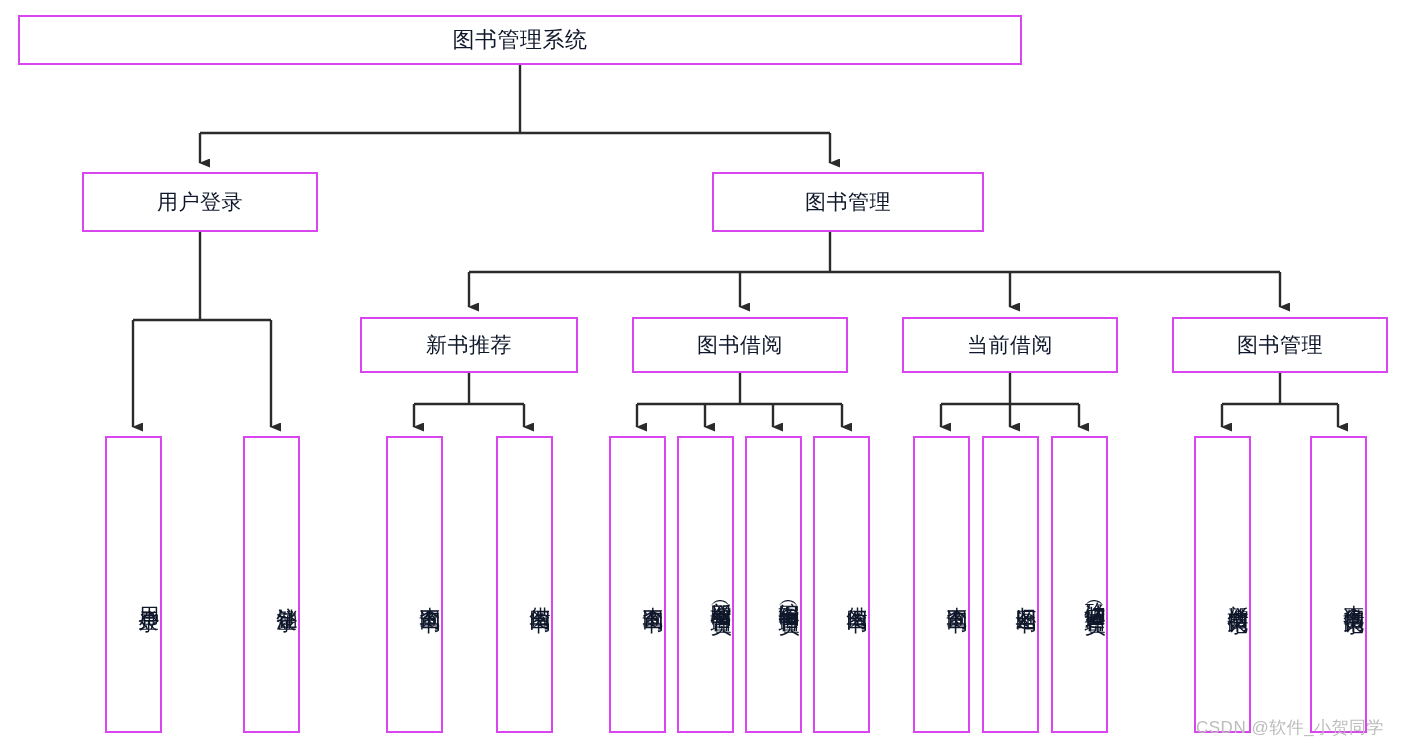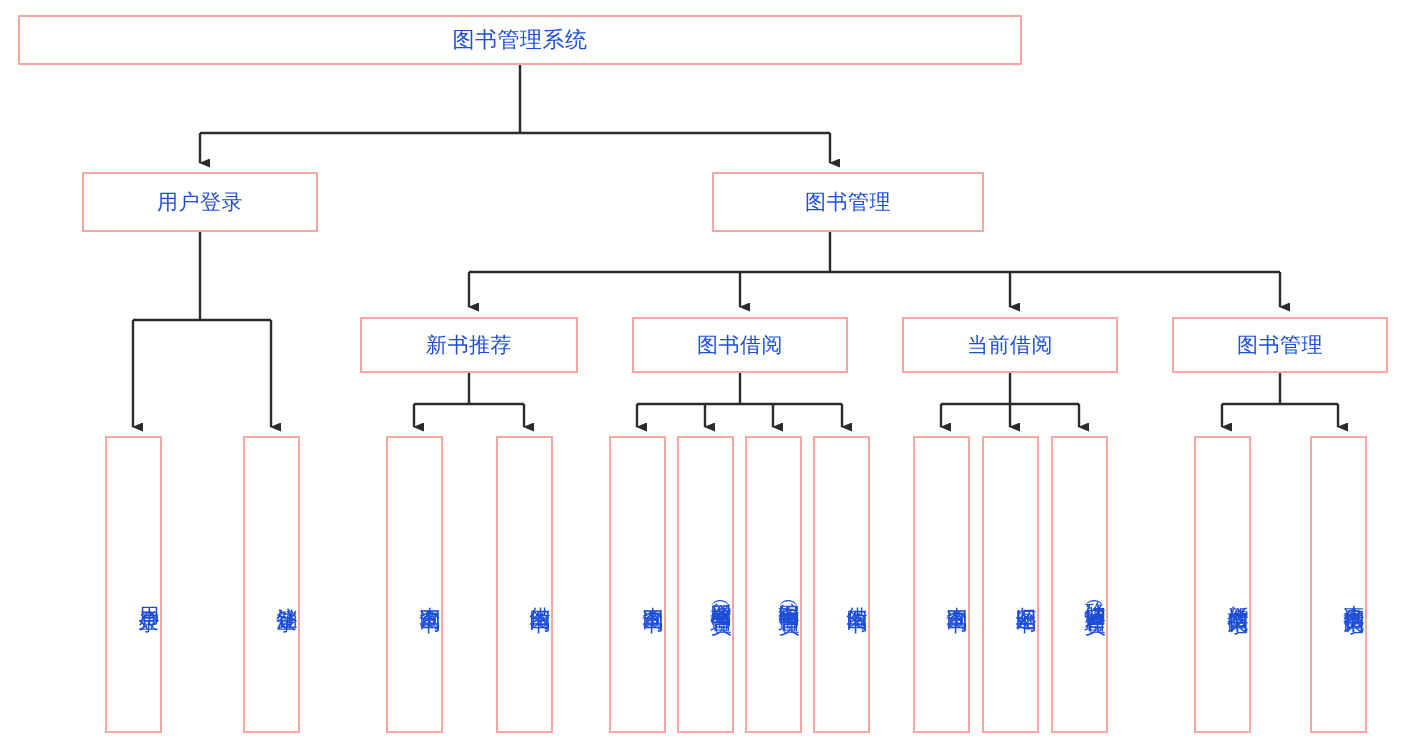--- a/index.html
+++ b/index.html
@@ -21,25 +21,25 @@
     position: absolute;
     left: 0;
     top: 0;
     width: 1405px;
     height: 747px;
   }
   .node {
     position: absolute;
     box-sizing: border-box;
     background: #ffffff;
-    border: 2px solid #fca5a5;
+    border: 2px solid #d946ef;
     display: flex;
     align-items: center;
     justify-content: center;
-    color: #1d4ed8;
+    color: #0f172a;
   }
   .node.horiz {
     font-size: 21px;
     letter-spacing: 0.5px;
   }
   .node.vert {
     writing-mode: vertical-rl;
     text-orientation: upright;
     font-size: 21px;
     letter-spacing: 2px;
@@ -170,14 +170,15 @@
     <span class="vtext">确认归还（管理员）</span>
   </div>
 
   <div class="node vert" style="left:1194px; top:436px; width:57px; height:297px;">
     <span class="vtext">新增借阅记录</span>
   </div>
   <div class="node vert" style="left:1310px; top:436px; width:57px; height:297px;">
     <span class="vtext">查询借阅记录</span>
   </div>
 
+  <div class="watermark" style="left:1196px; top:716px;">CSDN @软件_小贺同学</div>
 
 </div>
 
 </body></html>

